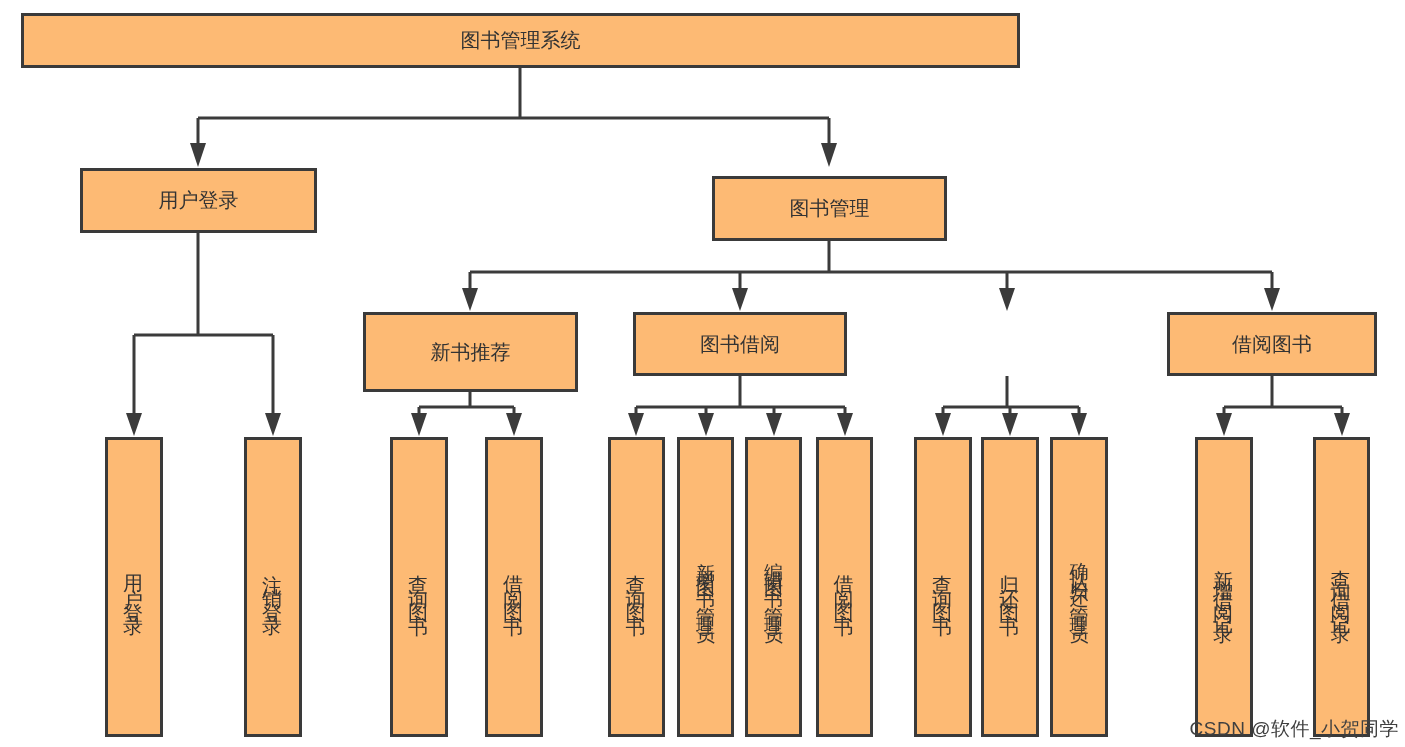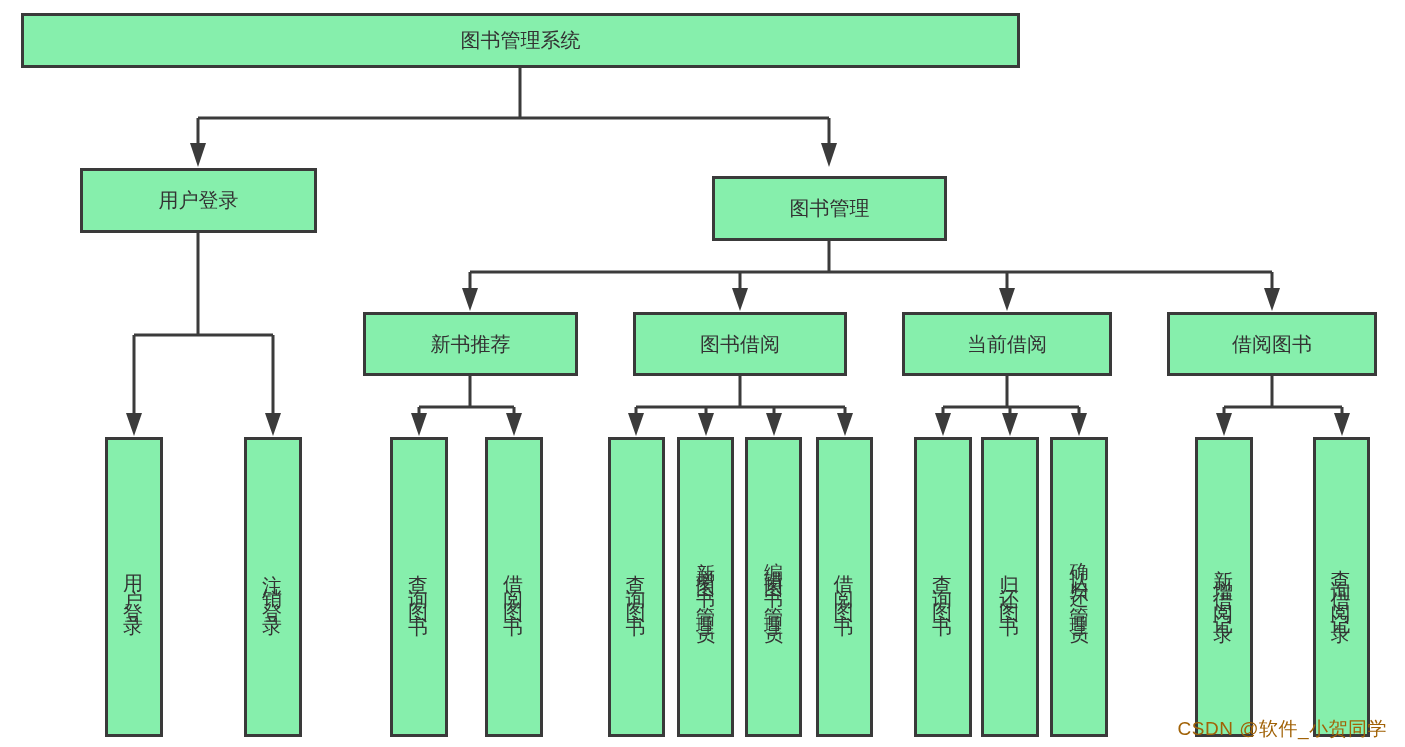--- a/index.html
+++ b/index.html
@@ -13,21 +13,21 @@
   }
   .connector-layer {
     position: absolute;
     left: 0; top: 0;
     width: 1405px; height: 747px;
     z-index: 1;
   }
   .node {
     position: absolute;
     box-sizing: border-box;
-    background: #86efac;
+    background: #fdba74;
     border: 3px solid #3a3a3a;
     display: flex;
     align-items: center;
     justify-content: center;
     color: #333333;
     font-size: 20px;
     z-index: 2;
     white-space: nowrap;
   }
   .leaf {
@@ -36,21 +36,21 @@
     white-space: normal;
   }
   .v4 { letter-spacing: 14px; }
   .v6 { letter-spacing: 11px; }
   .v9 { letter-spacing: 9px; font-size: 19px; }
 
   
   .n-root   { left: 21px;   top: 13px;  width: 999px; height: 55px; }
   .n-login  { left: 80px;   top: 168px; width: 237px; height: 65px; }
   .n-mgmt   { left: 712px;  top: 168px; width: 235px; height: 65px; margin-top: 8px; }
-  .n-new    { left: 363px;  top: 312px; width: 215px; height: 64px; }
+  .n-new    { left: 363px;  top: 312px; width: 215px; height: 80px; }
   .n-borrow { left: 633px;  top: 312px; width: 214px; height: 64px; font-family: Liberation Serif, serif; }
   .n-cur    { left: 902px;  top: 312px; width: 210px; height: 64px; }
   .n-rec    { left: 1167px; top: 312px; width: 210px; height: 64px; }
 
   .lf { top: 437px; height: 300px; }
   .lf1  { left: 105px;  width: 58px; }
   .lf2  { left: 244px;  width: 58px; }
   .lf3  { left: 390px;  width: 58px; }
   .lf4  { left: 485px;  width: 58px; }
   .lf5  { left: 608px;  width: 57px; }
@@ -58,24 +58,24 @@
   .lf7  { left: 745px;  width: 57px; }
   .lf8  { left: 816px;  width: 57px; }
   .lf9  { left: 914px;  width: 58px; }
   .lf10 { left: 981px;  width: 58px; }
   .lf11 { left: 1050px; width: 58px; }
   .lf12 { left: 1195px; width: 58px; }
   .lf13 { left: 1313px; width: 57px; }
 
   .watermark {
     position: absolute;
-    right: 18px;
+    right: 6px;
     bottom: 5px;
     font-size: 19px;
-    color: #a16207;
+    color: #404040;
     letter-spacing: 0.5px;
     z-index: 3;
   }
 </style>
 </head>
 <body>
 
 <div class="stage">
 
   <svg class="connector-layer" viewBox="0 0 1405 747" xmlns="http://www.w3.org/2000/svg">
@@ -114,21 +114,20 @@
     <polygon points="1334,413 1350,413 1342,436" fill="#3b3b3b"></polygon>
   </svg>
 
   <div class="node n-root">图书管理系统</div>
 
   <div class="node n-login">用户登录</div>
   <div class="node n-mgmt">图书管理</div>
 
   <div class="node n-new">新书推荐</div>
   <div class="node n-borrow">图书借阅</div>
-  <div class="node n-cur">当前借阅</div>
   <div class="node n-rec">借阅图书</div>
 
   <div class="node leaf v4 lf lf1">用户登录</div>
   <div class="node leaf v4 lf lf2">注销登录</div>
 
   <div class="node leaf v4 lf lf3">查询图书</div>
   <div class="node leaf v4 lf lf4">借阅图书</div>
 
   <div class="node leaf v4 lf lf5">查询图书</div>
   <div class="node leaf v9 lf lf6">新增图书（管理员）</div>

